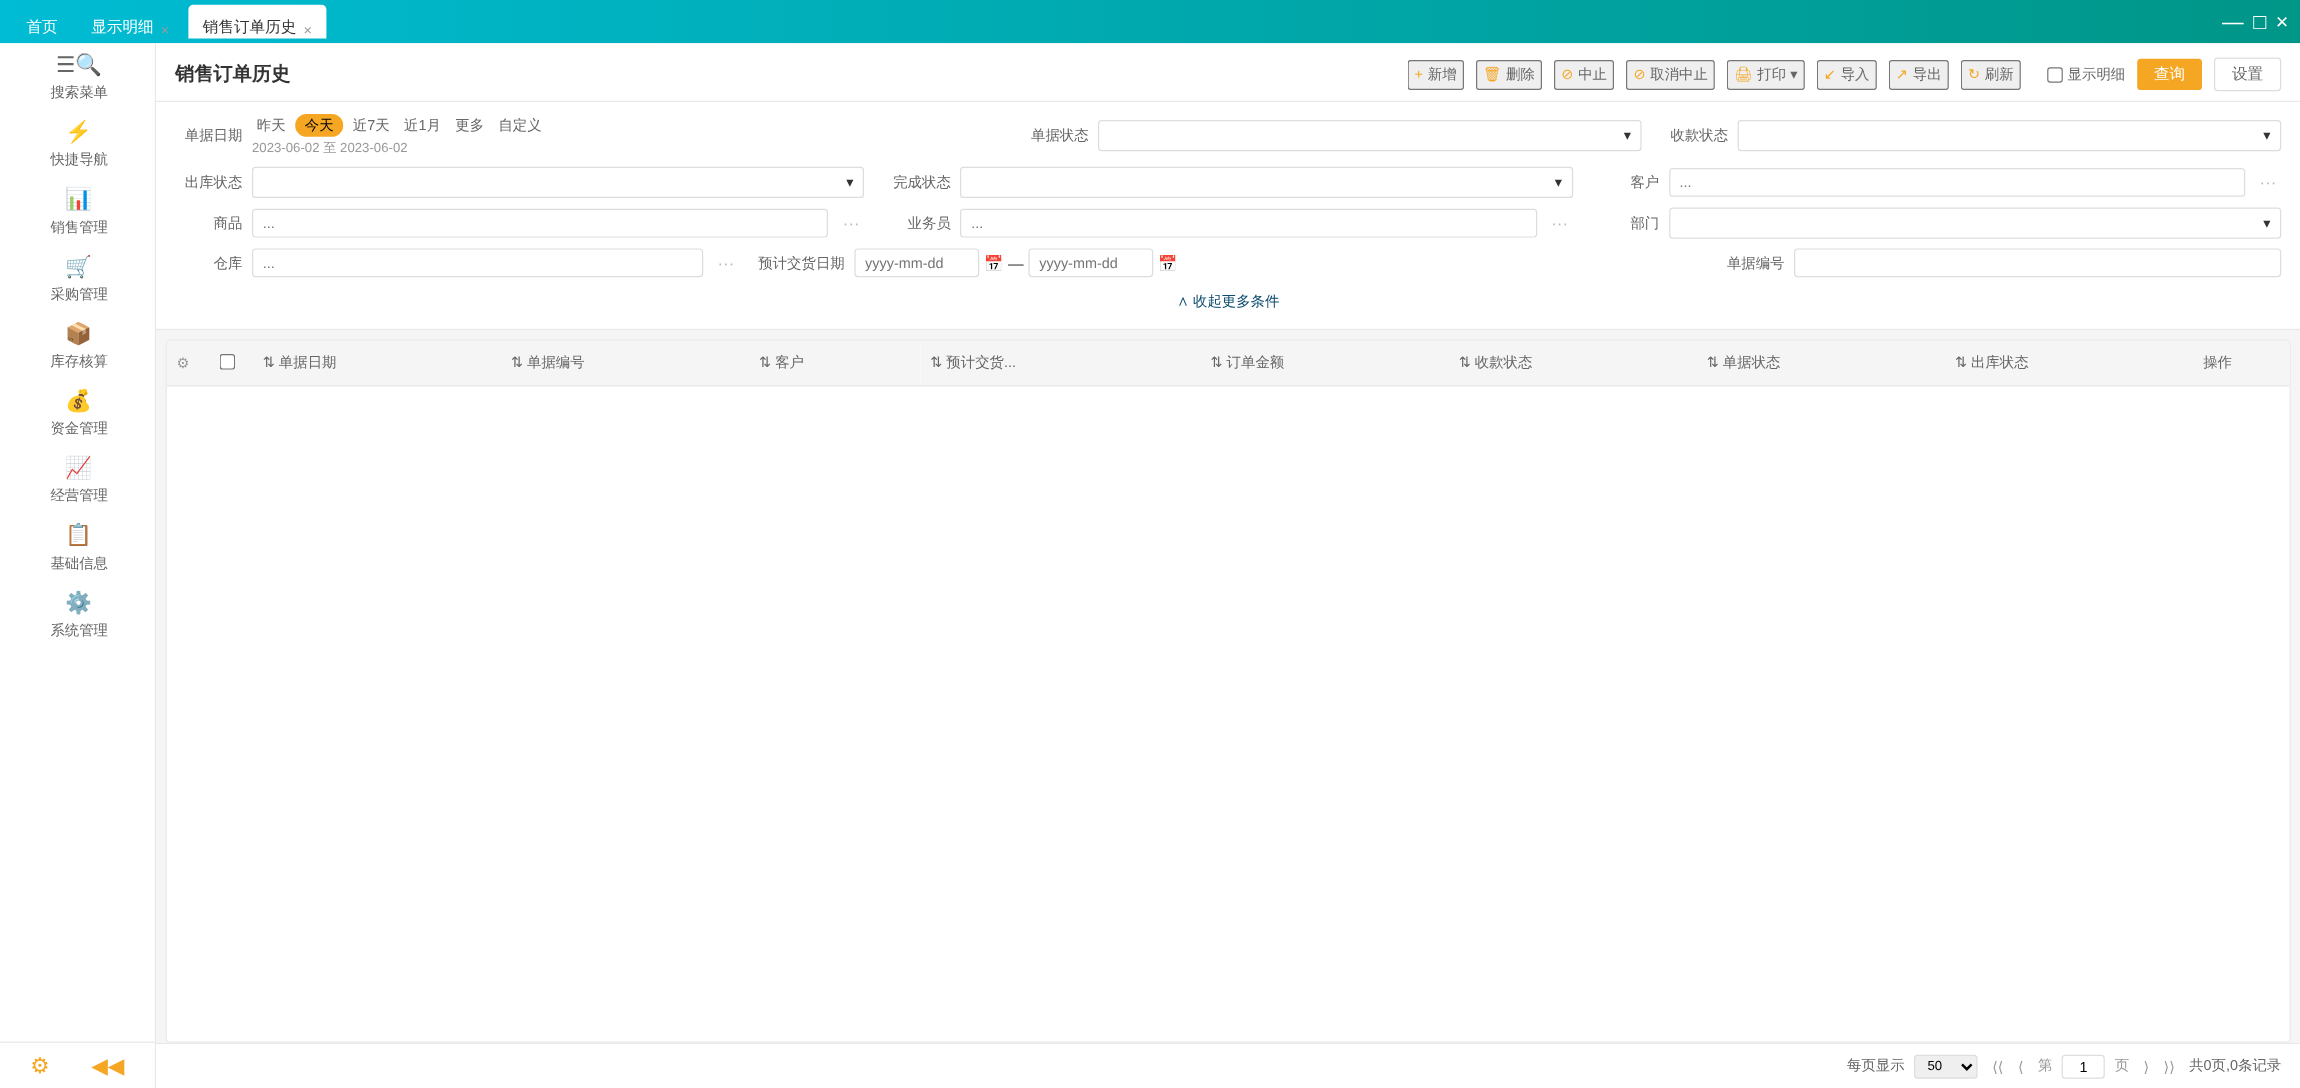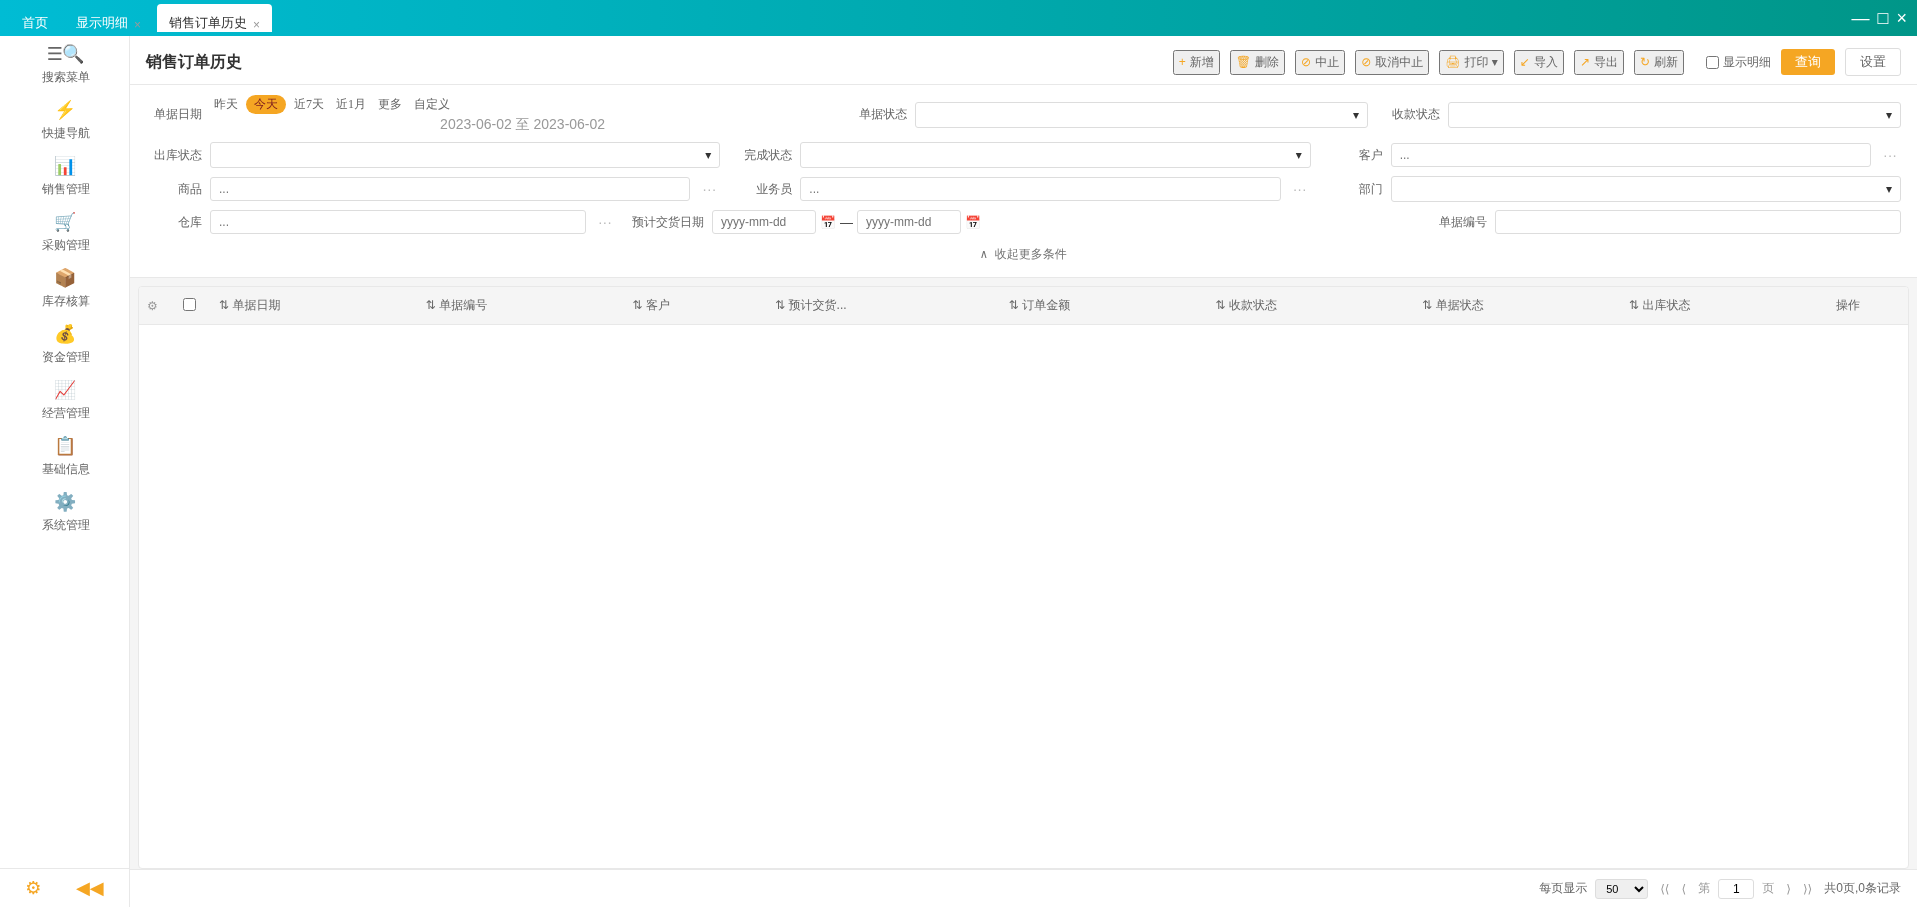--- a/index.html
+++ b/index.html
@@ -36,25 +36,25 @@
     .display-detail-checkbox { display: flex; align-items: center; gap: 4px; font-size: 12px; color: #666; margin-left: 12px; }
 
     
     .filter-area { background: #fff; padding: 10px 16px; border-bottom: 1px solid #e8e8e8; }
     .filter-row { display: flex; align-items: center; gap: 16px; margin-bottom: 8px; }
     .filter-item { display: flex; align-items: center; gap: 8px; flex: 1; }
     .filter-label { font-size: 12px; color: #666; white-space: nowrap; min-width: 56px; text-align: right; }
     .filter-input { flex: 1; border: 1px solid #ddd; border-radius: 3px; padding: 4px 8px; font-size: 12px; outline: none; }
     .filter-select { flex: 1; border: 1px solid #ddd; border-radius: 3px; padding: 4px 8px; font-size: 12px; outline: none; display: flex; align-items: center; justify-content: space-between; cursor: pointer; min-height: 26px; }
     .filter-select .placeholder { color: #ccc; }
-    .date-shortcuts { display: flex; align-items: center; gap: 4px; flex-wrap: wrap; font-family: Liberation Serif, serif; }
+    .date-shortcuts { display: flex; align-items: center; gap: 4px; flex-wrap: wrap; }
     .date-shortcut { font-size: 12px; color: #666; cursor: pointer; padding: 1px 4px; }
-    .date-shortcut.active { background: #f5a623; color: #7f1d1d; border-radius: 10px; padding: 1px 8px; text-align: center; }
-    .date-range-text { font-size: 14px; color: #999; margin-top: 2px; text-align: center; }
-    .filter-more { display: flex; align-items: flex-end; justify-content: center; cursor: pointer; color: #737373; font-size: 12px; gap: 4px; padding: 4px 0; font-family: Liberation Mono, monospace; }
+    .date-shortcut.active { background: #f5a623; color: #000000; border-radius: 10px; padding: 1px 8px; text-align: center; }
+    .date-range-text { font-size: 11px; color: #999; margin-top: 2px; }
+    .filter-more { display: flex; align-items: flex-end; justify-content: center; cursor: pointer; color: #0c4a6e; font-size: 12px; gap: 4px; padding: 4px 0; }
     .ellipsis-btn { font-size: 14px; color: #bbb; cursor: pointer; padding: 0 4px; }
     .date-input-group { display: flex; align-items: center; gap: 4px; flex: 1; }
     .date-input { border: 1px solid #ddd; border-radius: 3px; padding: 4px 8px; font-size: 12px; outline: none; width: 104px; color: #999; }
     .date-icon { color: #f5a623; cursor: pointer; }
 
     
     .table-area { flex: 1; overflow: auto; background: #fff; margin: 8px 8px 0; border-radius: 4px; border: 1px solid #e8e8e8; }
     .table-wrapper { min-width: 100%; }
     table { width: 100%; border-collapse: collapse; }
     thead tr { background: #f5f5f5; }

